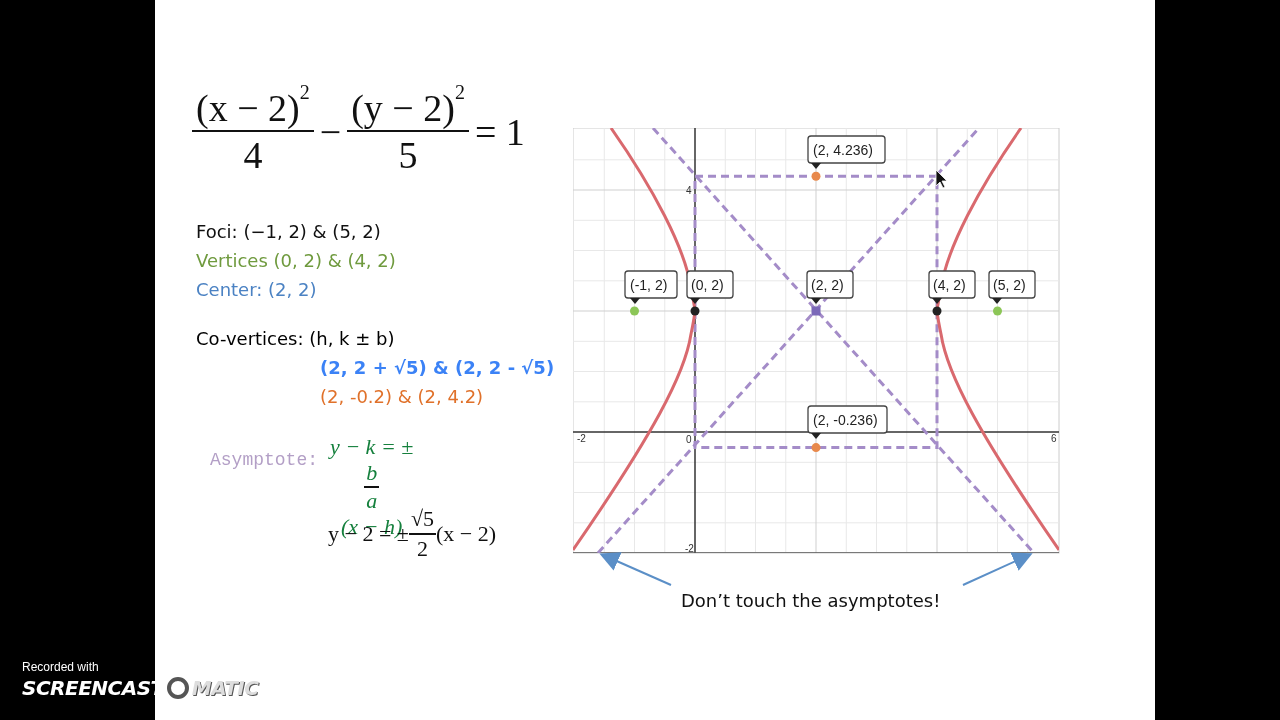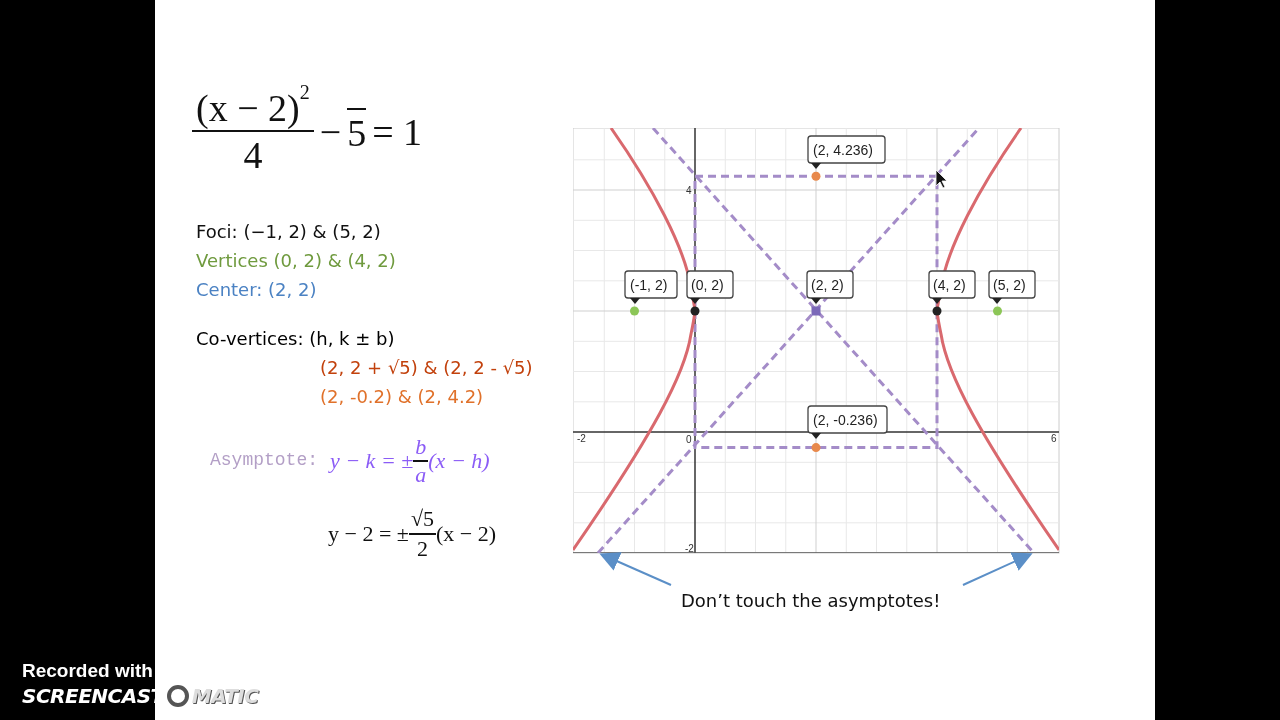--- a/index.html
+++ b/index.html
@@ -11,50 +11,51 @@
   .frac .num { padding: 0 4px; line-height: 44px; }
   .frac .bar { height: 2px; background: #111; align-self: stretch; }
   .frac .den { line-height: 46px; }
   .op { margin: 0 6px; }
   sup { font-size: 20px; vertical-align: 22px; line-height: 0; }
   .info { position: absolute; left: 41px; font-family: "DejaVu Sans", sans-serif; font-size: 18px; line-height: 29px; }
   .foci { top: 217px; color: #111; }
   .verts { top: 246px; color: #6f9a3e; }
   .center { top: 275px; color: #4b82c3; }
   .cov { top: 324px; color: #000000; }
-  .cov2 { top: 353px; left: 165px; color: #c2410c; }
+  .cov2 { top: 353px; left: 165px; color: #3b82f6; font-weight: bold; }
   .cov3 { top: 382px; left: 165px; color: #e0712a; }
   .asym-label { position: absolute; left: 55px; top: 450px; font-family: Liberation Mono, monospace; font-size: 18px; color: #b39fc6; }
-  .asym-eq { position: absolute; left: 175px; top: 434px; font-size: 22px; color: #8b5cf6; display: flex; align-items: center; }
+  .asym-eq { position: absolute; left: 175px; top: 434px; font-size: 22px; color: #15803d; display: flex; align-items: center; flex-direction: column; }
   .asym-eq .frac .num, .asym-eq .frac .den { line-height: 26px; font-size: 22px; padding: 0 2px; }
   .asym-eq .frac .bar { height: 1.5px; }
   .asym-eq2 { position: absolute; left: 163px; top: 505px; font-size: 22px; color: #111; display: flex; align-items: center; margin-left: 10px; }
   .asym-eq2 .frac .num, .asym-eq2 .frac .den { line-height: 28px; font-size: 22px; padding: 0 2px; }
   .asym-eq2 .frac .bar { height: 1.5px; }
   .graph { position: absolute; left: 418px; top: 128px; }
   .caption { position: absolute; left: 526px; top: 590px; font-family: "DejaVu Sans", sans-serif; font-weight: normal; font-size: 18px; color: #111; }
   .watermark { position: absolute; left: 22px; top: 660px; color: #fff; }
-  .wm-top { font-family: "Liberation Sans", sans-serif; font-size: 19px; font-weight: bold; }
+  .wm-top { font-family: "Liberation Sans", sans-serif; font-size: 12px; font-weight: normal; }
   .wm-bottom { font-family: "DejaVu Sans", sans-serif; font-size: 20px; font-weight: bold; font-style: italic; letter-spacing: -0.5px; display: flex; align-items: center; margin-top: 2px; justify-content: space-between; }
   .wm-logo { width: 22px; height: 22px; border-radius: 50%; background: #fff; border: 4px solid #555; box-sizing: border-box; margin: 0 3px; display: inline-block; box-shadow: 0 0 0 2px #fff; }
   .wm-matic { color: #ddd; text-shadow: 1px 1px 0 #555; }
 </style>
 </head>
 <body>
 
 <div class="slide">
 
   <div class="eq-main serif">
     <div class="frac">
       <div class="num"><span>(x − 2)</span><sup>2</sup></div>
       <div class="bar"></div>
       <div class="den">4</div>
     </div>
     <span class="op">−</span>
     <div class="frac">
+      <div class="num"><span>(y − 2)</span><sup>2</sup></div>
       <div class="bar"></div>
       <div class="den">5</div>
     </div>
     <span class="op">= 1</span>
   </div>
 
   <div class="info foci">Foci: (−1, 2) &amp; (5, 2)</div>
   <div class="info verts">Vertices (0, 2) &amp; (4, 2)</div>
   <div class="info center">Center: (2, 2)</div>
   <div class="info cov">Co-vertices: (h, k ± b)</div>

